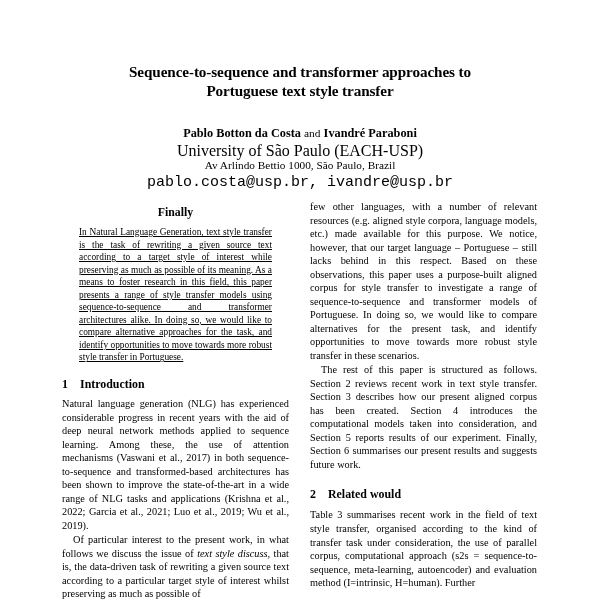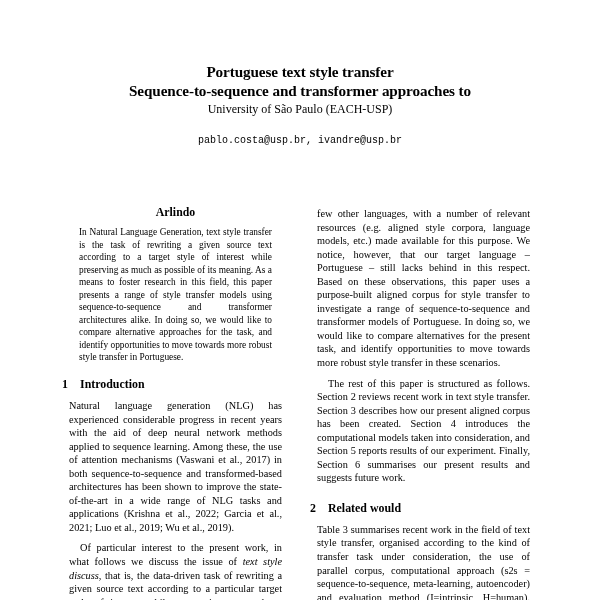--- a/index.html
+++ b/index.html
@@ -41,33 +41,33 @@
     margin-top: 25px;
     font-size: 12.3px;
     font-weight: bold;
     line-height: 16px;
   }
   .authors .conj {
     font-weight: normal;
     font-size: 11.4px;
   }
   .affiliation {
-    font-size: 12px;
+    font-size: 16px;
     line-height: 15px;
     margin-top: 2px;
   }
   .address {
     font-size: 11.3px;
     line-height: 15px;
   }
   .emails {
     font-family: "Liberation Mono", "DejaVu Sans Mono", monospace;
-    font-size: 10px;
+    font-size: 15px;
     line-height: 15px;
-    margin-top: 16px;
+    margin-top: 2px;
   }
 
   
   .columns {
     position: absolute;
     top: 200px;
     left: 0;
     width: 600px;
     height: 400px;
   }
@@ -87,70 +87,77 @@
     font-weight: bold;
     margin: 5px 0 6px 0;
   }
   .abstract-body {
     margin: 0 17px 0 17px;
     font-size: 9.35px;
     line-height: 12.55px;
     text-align: justify;
     text-justify: inter-word;
     hyphens: manual;
+    text-decoration: underline;
   }
 
   .sec-head {
     font-size: 11.9px;
     font-weight: bold;
     margin: 13px 0 5px 0;
     display: flex;
   }
   .sec-num {
     width: 18px;
     display: inline-block;
   }
   .sec-title { display: inline-block; text-align: center; }
 
   p.body {
     font-size: 10.3px;
     line-height: 13.55px;
     text-align: justify;
     text-justify: inter-word;
-    margin: 7px;
+    margin: 0;
     hyphens: manual;
   }
   p.body + p.body { text-indent: 11px; margin-top: 0.5px; }
   p.body.noindent { text-indent: 0; }
 
   .it { font-style: italic; }
 
   .sec-head.tight { margin-top: 16px; margin-bottom: 6px; }
 </style>
 </head>
 <body>
 
 <div class="page">
 
   <div class="title-block">
     <div class="paper-title">
+      <span class="title-line">Sequence-to-sequence and transformer approaches to</span>
       <span class="title-line">Portuguese text style transfer</span>
-      <span class="title-line">Sequence-to-sequence and transformer approaches to</span>
     </div>
 
+    <div class="authors">
+      <span>Pablo Botton da Costa</span>
+      <span class="conj">and</span>
+      <span>Ivandré Paraboni</span>
+    </div>
 
     <div class="affiliation">University of São Paulo (EACH-USP)</div>
+    <div class="address">Av Arlindo Bettio 1000, São Paulo, Brazil</div>
     <div class="emails">pablo.costa@usp.br, ivandre@usp.br</div>
   </div>
 
   <div class="columns">
 
     <div class="col col-left">
 
-      <div class="abstract-head">Arlindo</div>
+      <div class="abstract-head">Finally</div>
       <div class="abstract-body">In Natural Language Generation, text style transfer is the task of rewriting a given source text according to a target style of interest while preserving as much as possible of its meaning. As a means to foster research in this field, this paper presents a range of style transfer models using sequence-to-sequence and transformer architectures alike. In doing so, we would like to compare alternative approaches for the task, and identify opportunities to move towards more robust style transfer in Portuguese.</div>
 
       <div class="sec-head">
         <span class="sec-num">1</span>
         <span class="sec-title">Introduction</span>
       </div>
 
       <p class="body noindent">Natural language generation (NLG) has experienced considerable progress in recent years with the aid of deep neural network methods applied to sequence learning. Among these, the use of attention mechanisms (Vaswani et al., 2017) in both sequence-to-sequence and transformed-based architectures has been shown to improve the state-of-the-art in a wide range of NLG tasks and applications (Krishna et al., 2022; Garcia et al., 2021; Luo et al., 2019; Wu et al., 2019).</p>
 
       <p class="body"><span>Of particular interest to the present work, in what follows we discuss the issue of </span><span class="it">text style discuss</span><span>, that is, the data-driven task of rewriting a given source text according to a particular target style of interest whilst preserving as much as possible of</span></p>

